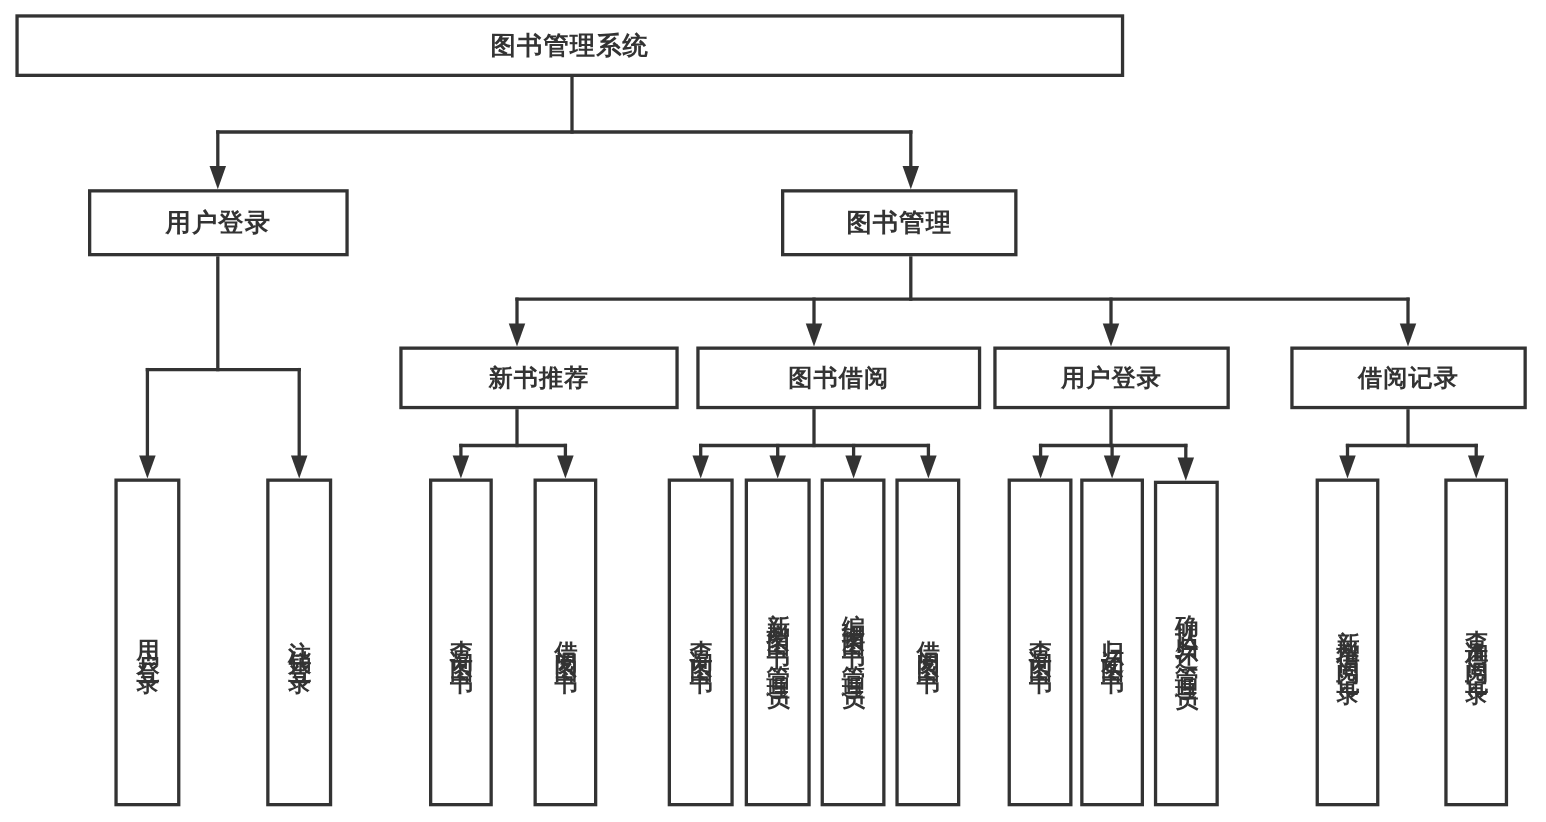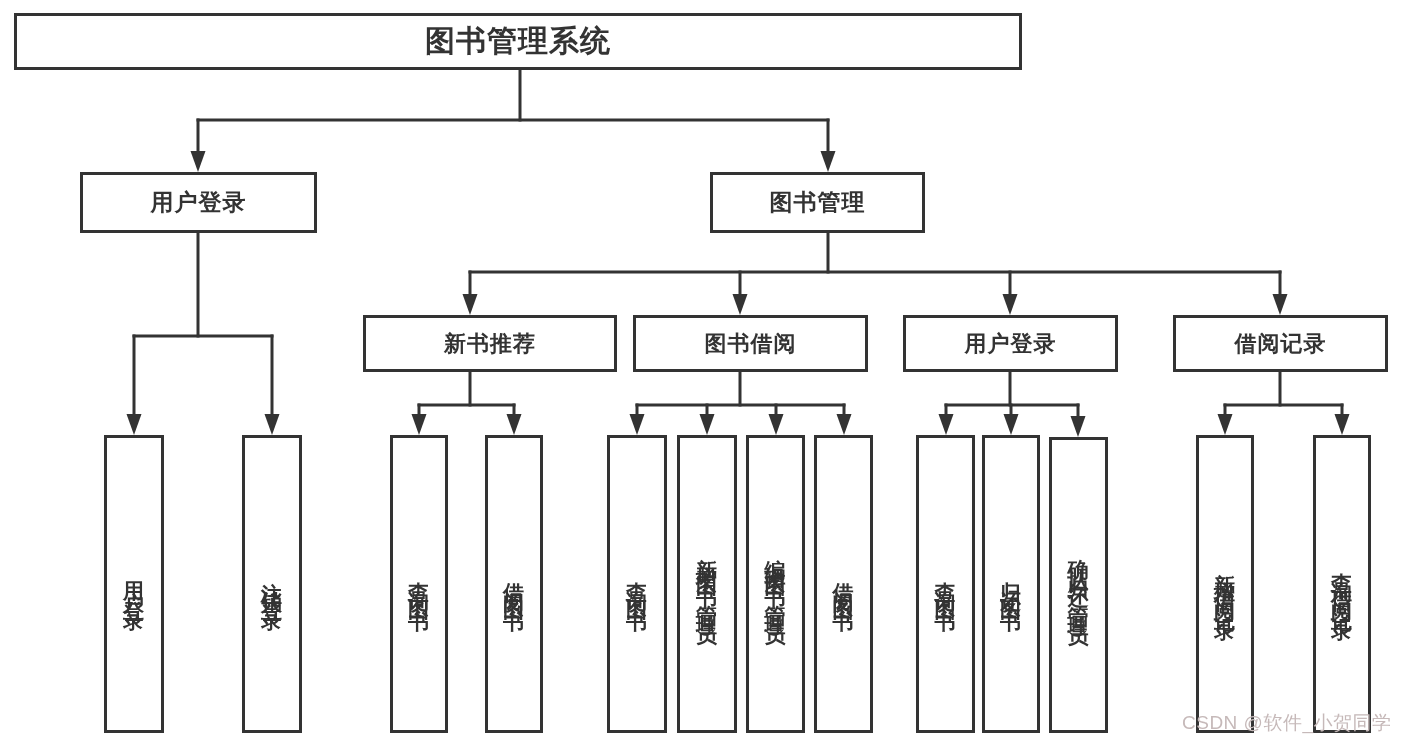--- a/index.html
+++ b/index.html
@@ -22,21 +22,21 @@
     position: absolute;
     box-sizing: border-box;
     border: 3px solid #333333;
     background: #ffffff;
     display: flex;
     align-items: center;
     justify-content: center;
     color: #333333;
   }
   .box .lbl { white-space: nowrap; }
-  .root .lbl   { font-size: 30px; font-weight: 600; letter-spacing: 1px; }
+  .root .lbl   { font-size: 23px; font-weight: 600; letter-spacing: 1px; }
   .lvl1 .lbl   { font-size: 23px; font-weight: 600; letter-spacing: 1px; }
   .lvl2 .lbl   { font-size: 22px; font-weight: 600; letter-spacing: 1px; }
   .leaf { border-width: 3px; }
   .leaf .lbl {
     writing-mode: vertical-lr;
     text-orientation: mixed;
     font-size: 21px;
     font-weight: 600;
     letter-spacing: 0.45em;
     line-height: 1;
@@ -119,21 +119,21 @@
   <div class="box lvl1" style="left:80px; top:172px; width:237px; height:61px;">
     <span class="lbl">用户登录</span>
   </div>
   <div class="box lvl1" style="left:710px; top:172px; width:215px; height:61px;">
     <span class="lbl">图书管理</span>
   </div>
 
   <div class="box lvl2" style="left:363px; top:315px; width:254px; height:57px;justify-content:center;">
     <span class="lbl">新书推荐</span>
   </div>
-  <div class="box lvl2" style="left:633px; top:315px; width:235px; height:57px;">
+  <div class="box lvl2" style="left:633px; top:315px; width:259px; height:57px;">
     <span class="lbl">图书借阅</span>
   </div>
   <div class="box lvl2" style="left:903px; top:315px; width:215px; height:57px;">
     <span class="lbl">用户登录</span>
   </div>
   <div class="box lvl2" style="left:1173px; top:315px; width:215px; height:57px;">
     <span class="lbl">借阅记录</span>
   </div>
 
   <div class="box leaf" style="left:104px; top:435px; width:60px; height:298px;">
@@ -173,15 +173,14 @@
     <span class="lbl">确认归还（管理员）</span>
   </div>
 
   <div class="box leaf" style="left:1196px; top:435px; width:58px; height:298px;">
     <span class="lbl">新增借阅记录</span>
   </div>
   <div class="box leaf" style="left:1313px; top:435px; width:58px; height:298px;">
     <span class="lbl">查询借阅记录</span>
   </div>
 
-  <div class="watermark">CSDN @软件_小贺同学</div>
 
 </div>
 
 </body></html>

